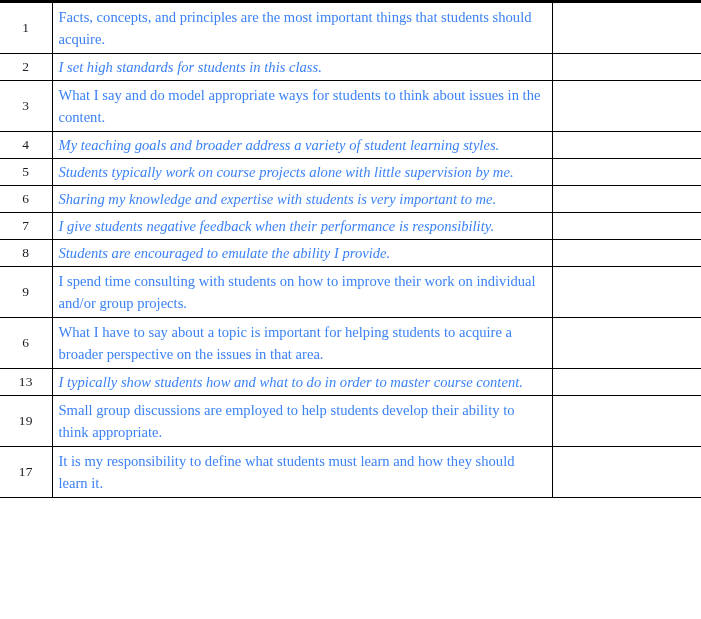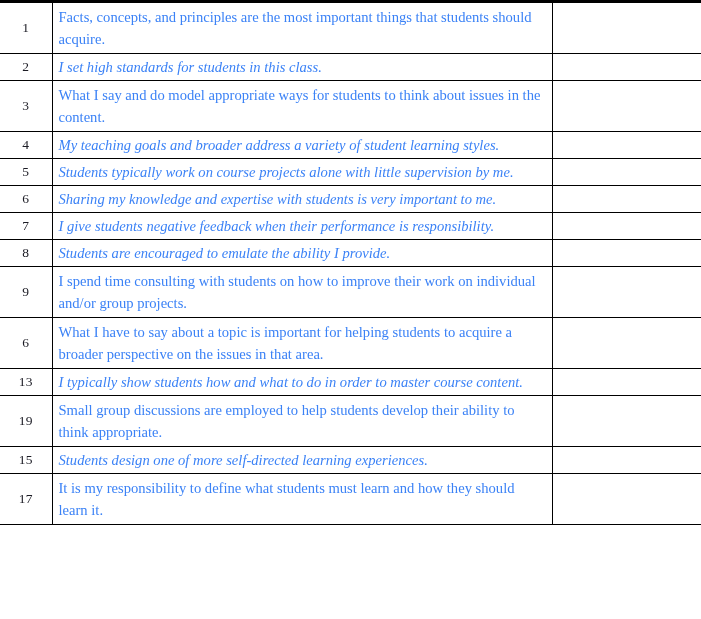--- a/index.html
+++ b/index.html
@@ -151,25 +151,20 @@
         <tr class="single">
           <td class="num">13</td>
           <td class="item">I typically show students how and what to do in order to master course content.</td>
           <td class="resp"></td>
         </tr>
         <tr class="double">
           <td class="num">19</td>
           <td class="item">Small group discussions are employed to help students develop their ability to think appropriate.</td>
           <td class="resp"></td>
         </tr>
-        <tr class="single">
-          <td class="num">15</td>
-          <td class="item">Students design one of more self-directed learning experiences.</td>
-          <td class="resp"></td>
-        </tr>
         <tr class="double">
           <td class="num">17</td>
           <td class="item">It is my responsibility to define what students must learn and how they should learn it.</td>
           <td class="resp"></td>
         </tr>
       </tbody>
   </table>
 </div>
 
 </body></html>

